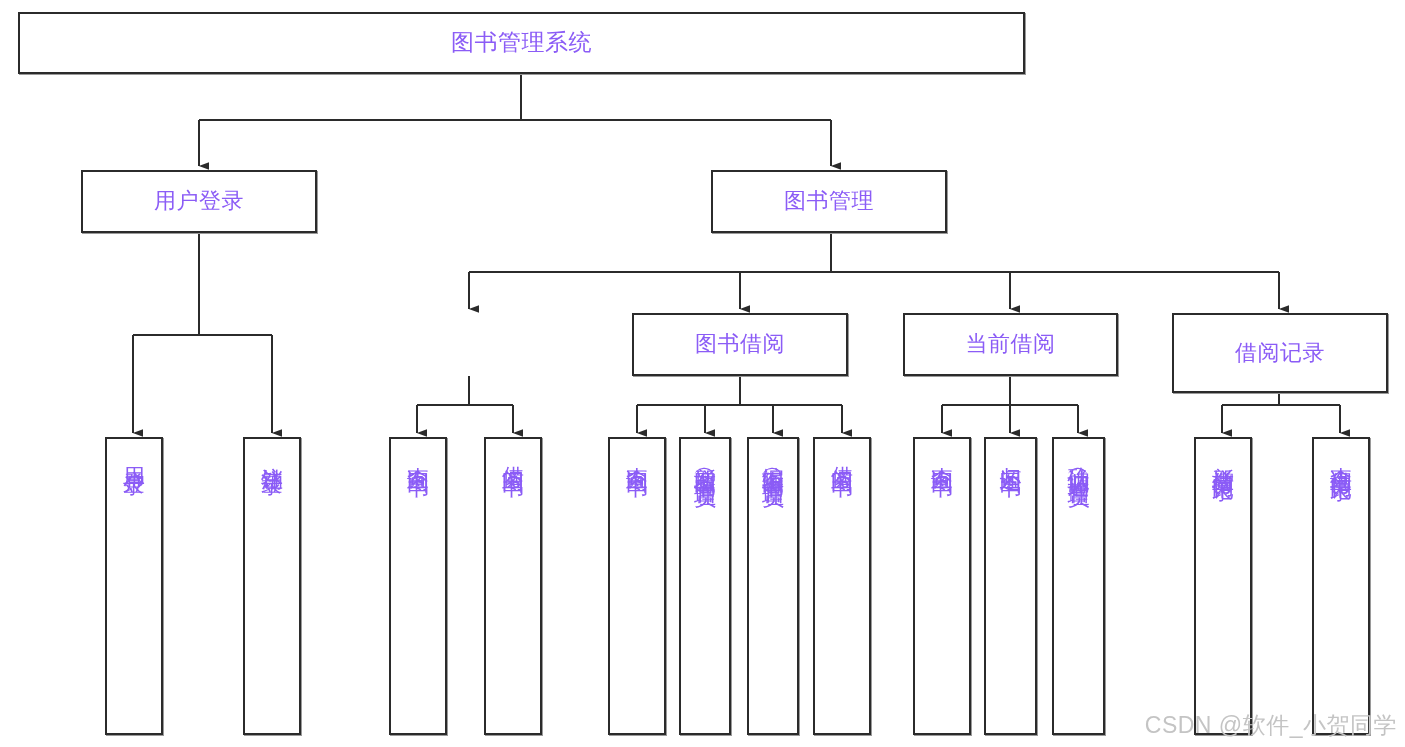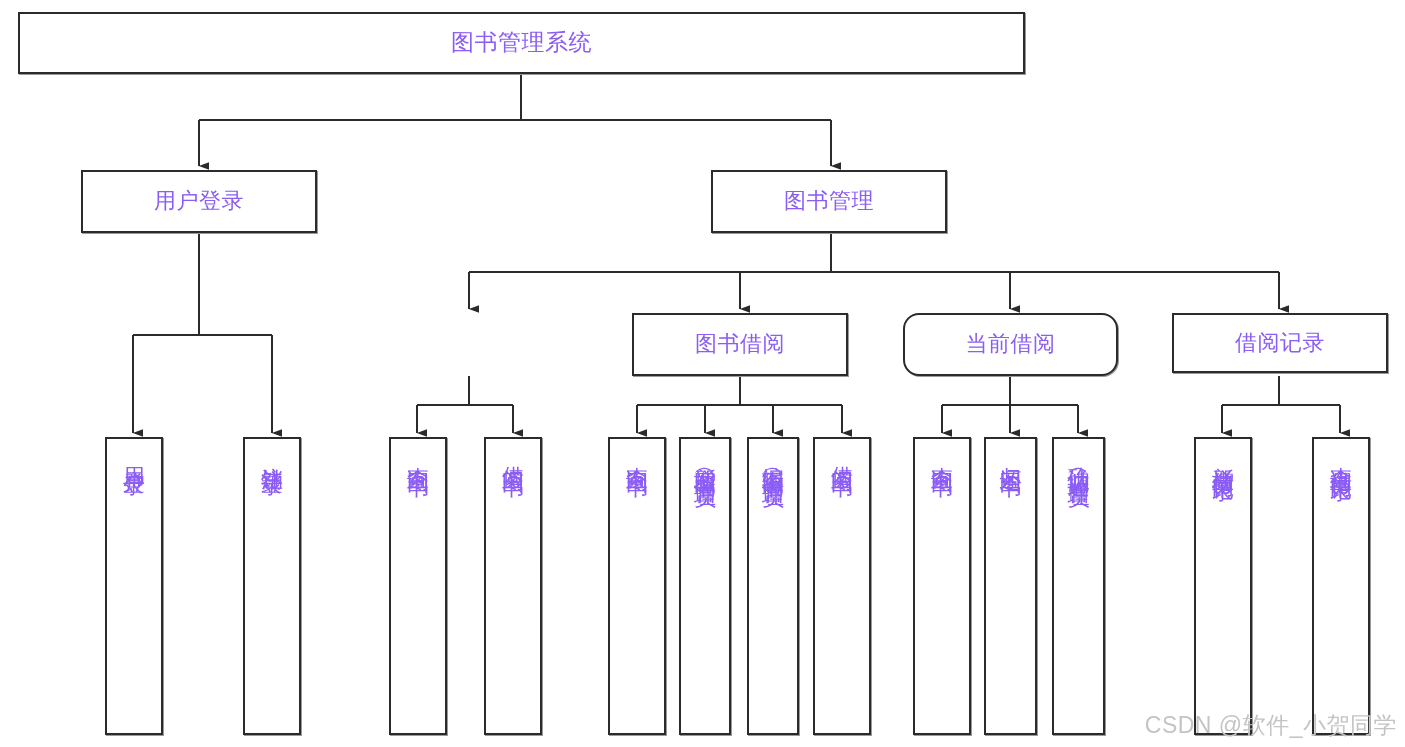--- a/index.html
+++ b/index.html
@@ -144,25 +144,25 @@
 
   <div class="node horiz" style="left:711px; top:170px; width:236px; height:63px;">
     <span class="label">图书管理</span>
   </div>
 
 
   <div class="node horiz" style="left:632px; top:313px; width:216px; height:63px;">
     <span class="label">图书借阅</span>
   </div>
 
-  <div class="node horiz" style="left:903px; top:313px; width:215px; height:63px;border-radius:16px;">
+  <div class="node horiz" style="left:903px; top:313px; width:215px; height:63px;">
     <span class="label">当前借阅</span>
   </div>
 
-  <div class="node horiz" style="left:1172px; top:313px; width:216px; height:60px;">
+  <div class="node horiz" style="left:1172px; top:313px; width:216px; height:80px;">
     <span class="label">借阅记录</span>
   </div>
 
   <div class="node vert" style="left:105px; top:437px; width:58px; height:298px;">
     <span class="label">用户登录</span>
   </div>
 
   <div class="node vert" style="left:243px; top:437px; width:58px; height:298px;">
     <span class="label">注销登录</span>
   </div>

